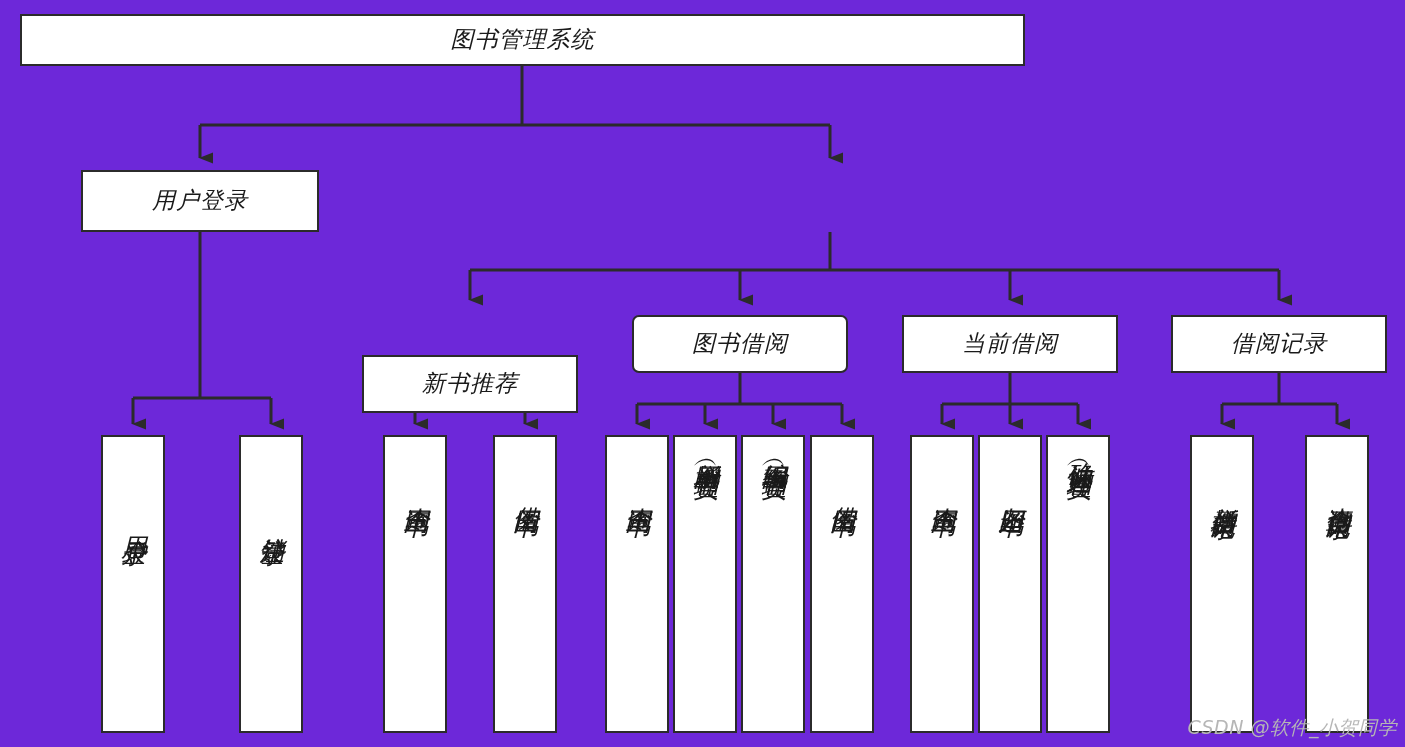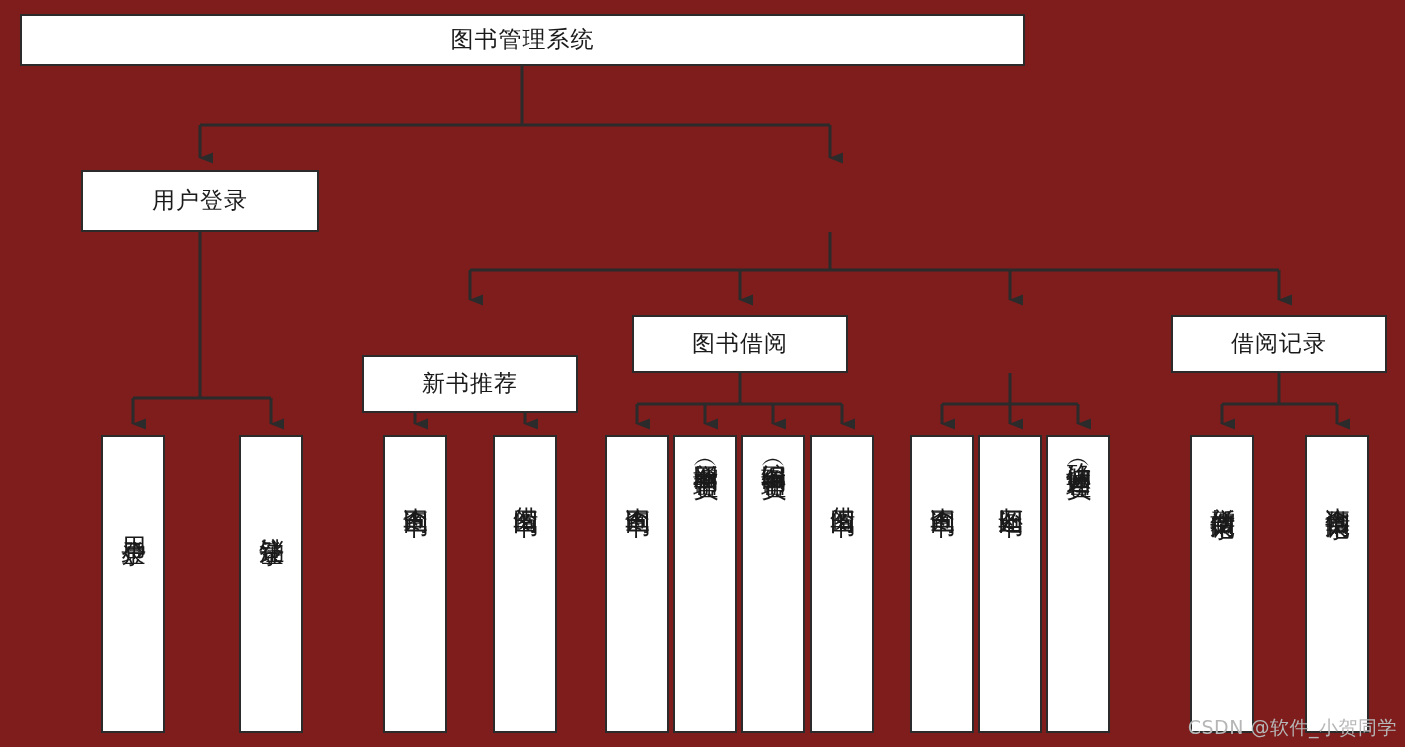--- a/index.html
+++ b/index.html
@@ -7,22 +7,23 @@
     padding: 0;
     background: #ffffff;
   }
   body {
     font-family: "DejaVu Sans", "Liberation Sans", sans-serif;
   }
   #canvas {
     position: relative;
     width: 1405px;
     height: 747px;
-    background: #7f1d1d;
+    background: #6d28d9;
     overflow: hidden;
+    font-style: italic;
   }
   #wires {
     position: absolute;
     left: 0;
     top: 0;
     width: 1405px;
     height: 747px;
     pointer-events: none;
   }
   .node {
@@ -130,22 +131,25 @@
     <span class="label">图书管理系统</span>
   </div>
 
   <div class="node node-h" style="left:81px; top:170px; width:238px; height:62px;">
     <span class="label">用户登录</span>
   </div>
 
   <div class="node node-h" style="left:362px; top:315px; width:216px; height:58px;margin-top:40px;">
     <span class="label">新书推荐</span>
   </div>
-  <div class="node node-h" style="left:632px; top:315px; width:216px; height:58px;">
+  <div class="node node-h" style="left:632px; top:315px; width:216px; height:58px;border-radius:7px;">
     <span class="label">图书借阅</span>
+  </div>
+  <div class="node node-h" style="left:902px; top:315px; width:216px; height:58px;">
+    <span class="label">当前借阅</span>
   </div>
   <div class="node node-h" style="left:1171px; top:315px; width:216px; height:58px;">
     <span class="label">借阅记录</span>
   </div>
 
   <div class="node node-v mid" style="left:101px; top:435px; width:64px; height:298px;">
     <span class="label">用户登录</span>
   </div>
   <div class="node node-v mid" style="left:239px; top:435px; width:64px; height:298px;">
     <span class="label">注销登录</span>

